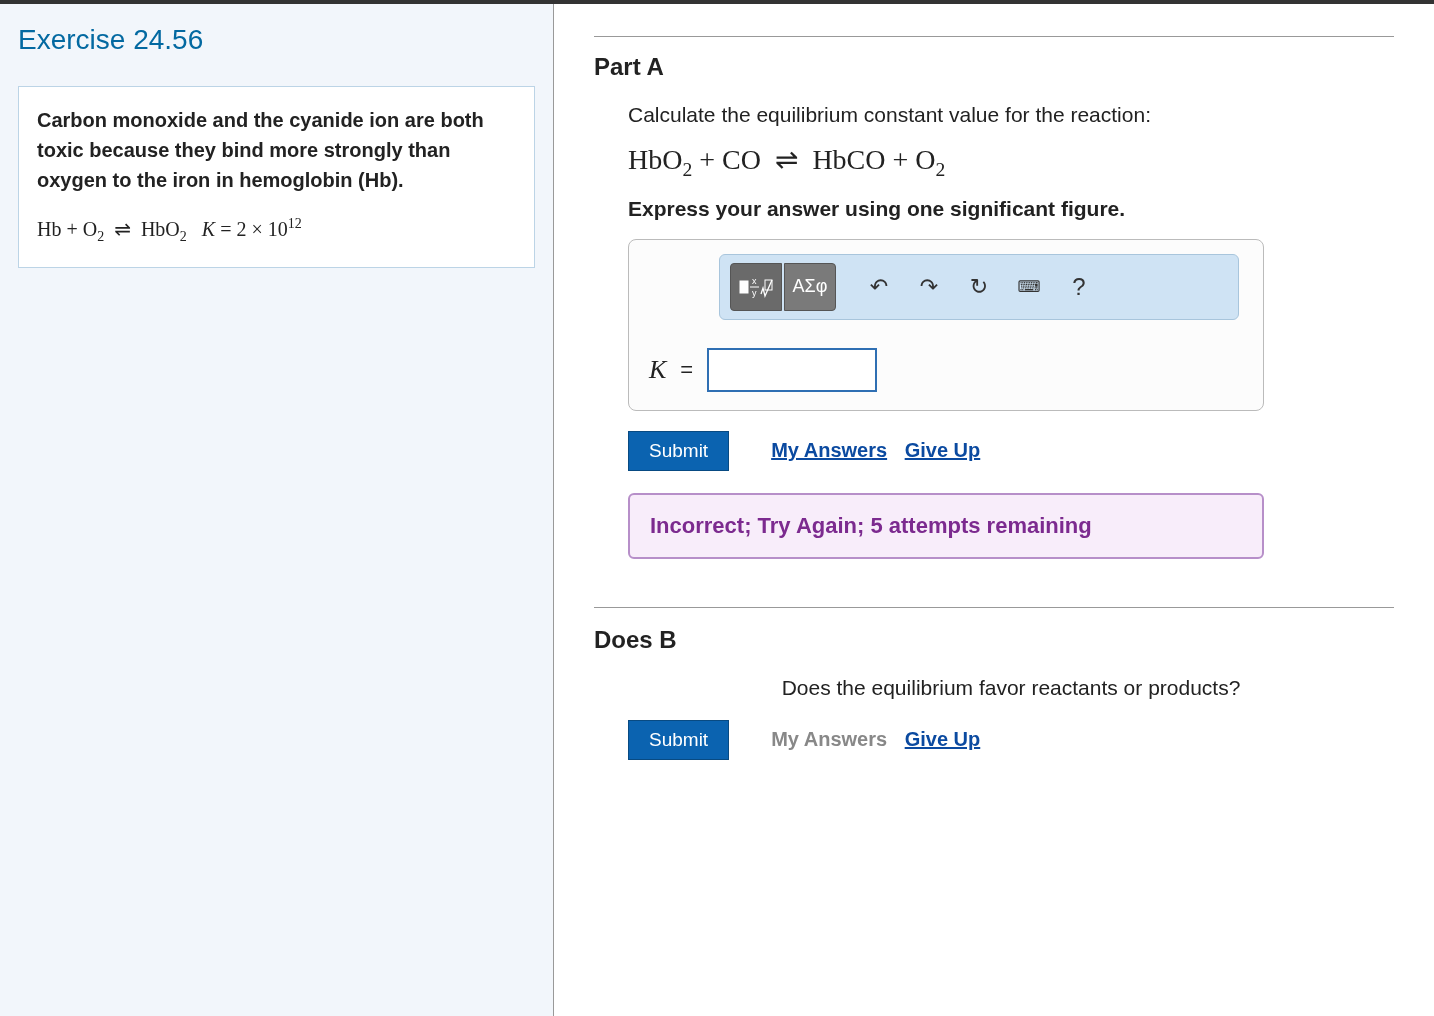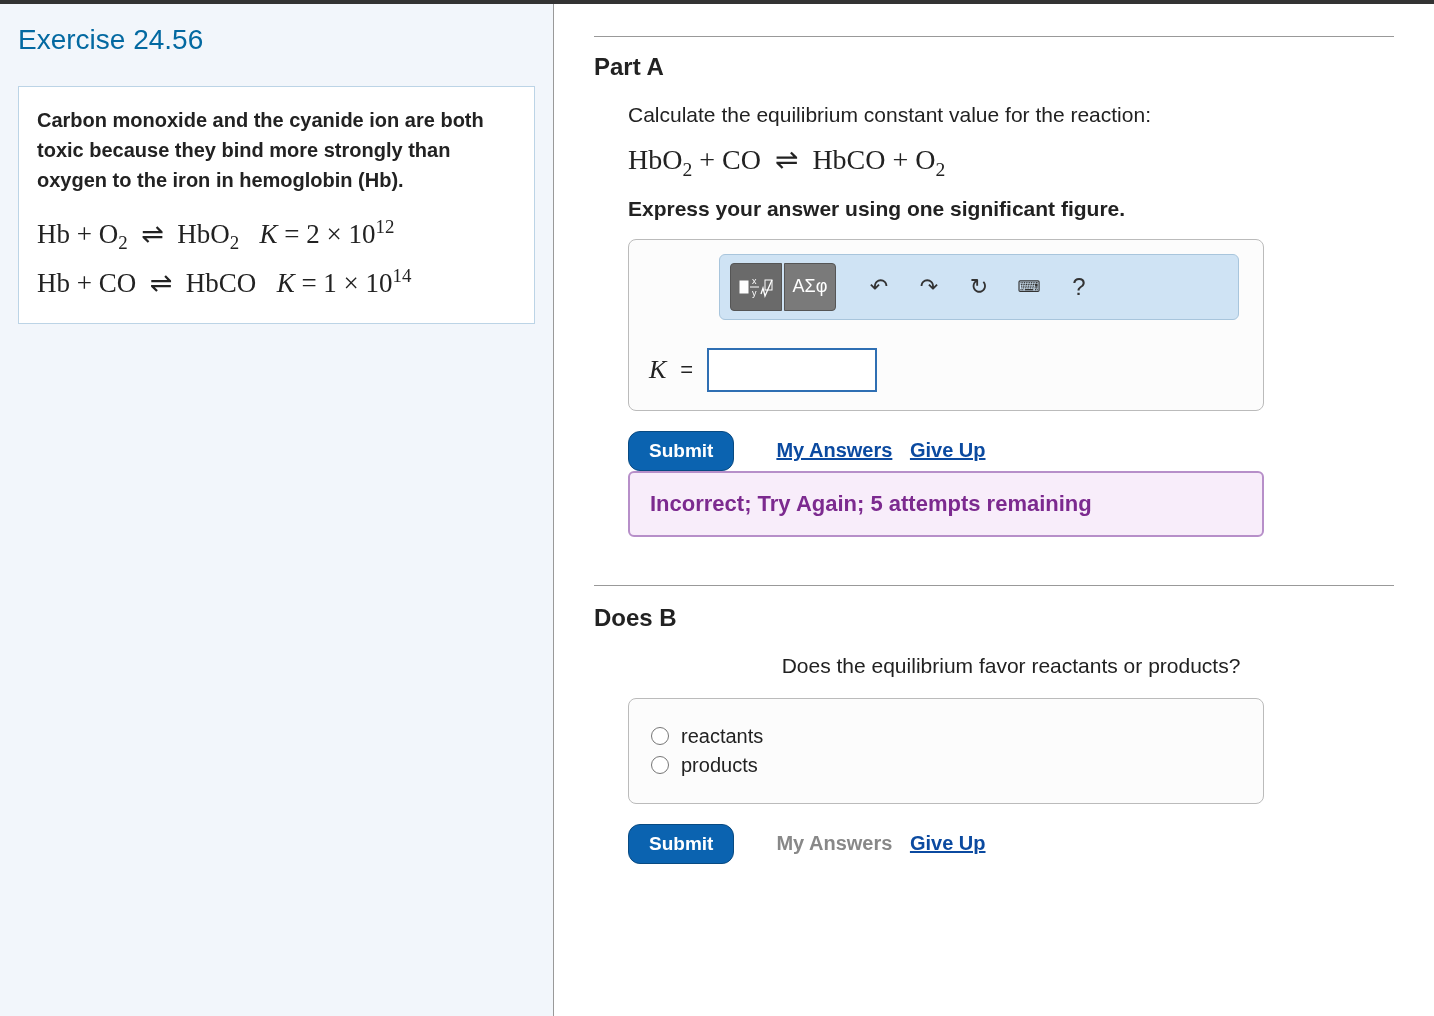--- a/index.html
+++ b/index.html
@@ -27,21 +27,21 @@
   }
   .ex-title { font-size: 28px; margin-bottom: 30px; color: #0369a1; }
   .info-box {
     background: #fff;
     border: 1px solid #bcd4e6;
     padding: 18px 18px 20px;
     font-size: 20px;
     line-height: 1.5;
   }
   .info-box p { margin-bottom: 18px; font-weight: bold; }
-  .eqn-line { font-family: "Times New Roman", serif; font-size: 27px; margin-top: 4px; }
+  .eqn-line { font-family: "Times New Roman", serif; font-size: 20px; margin-top: 4px; }
   .hr { border: none; border-top: 1px solid #999; margin: 4px 0 16px; }
   .part-title { font-size: 24px; font-weight: bold; margin-bottom: 22px; }
   .question-block { padding-left: 34px; }
   .question-text { font-size: 21px; margin-bottom: 16px; }
   .serif { font-family: "Times New Roman", serif; font-size: 28px; }
   .instr { font-weight: bold; font-size: 21px; margin: 16px 0 18px; }
   .answer-box {
     border: 1px solid #bbb;
     border-radius: 8px;
     background: #fcfcfc;
@@ -79,27 +79,28 @@
   .k-row { display: flex; align-items: center; gap: 14px; margin-left: 6px; }
   .k-label { font-family: "Times New Roman", serif; font-style: italic; font-size: 26px; }
   .k-eq { font-size: 22px; }
   .k-input {
     width: 170px; height: 44px;
     border: 2px solid #2f6fb3;
     font-size: 20px; padding: 4px 6px;
   }
   .action-row { display: flex; align-items: center; gap: 36px; margin-top: 20px; }
   .submit-btn {
-    background: #0b63b0; color: #fff; font-weight: bold;
-    border: 1px solid #084a82; border-radius: 12px;
+    background: #0b63b0; color: #fff; font-weight: normal;
+    border: 1px solid #084a82; border-radius: 0;
     padding: 8px 20px; font-size: 19px; cursor: pointer;
   }
   .link { color: #0b4aa0; text-decoration: underline; font-weight: bold; cursor: pointer; padding: 0 6px; }
   .link.disabled { color: #888; cursor: default; text-decoration: none; }
   .feedback {
+    margin-top: 22px;
     background: #f8edfa;
     border: 2px solid #b78fc9;
     border-radius: 6px;
     padding: 18px 20px;
     color: #7c2a8f;
     font-weight: bold;
     font-size: 22px;
     width: 636px;
   }
   .partB-hr { border:none; border-top:1px solid #999; margin: 48px 0 18px; }
@@ -114,21 +115,20 @@
 </style>
 </head>
 <body>
 
 <div class="container">
   <div class="left">
     <div class="ex-title">Exercise 24.56</div>
     <div class="info-box">
       <p>Carbon monoxide and the cyanide ion are both toxic because they bind more strongly than oxygen to the iron in hemoglobin (Hb).</p>
       <div class="eqn-line">Hb + O<sub>2</sub>&nbsp;&nbsp;⇌&nbsp;&nbsp;HbO<sub>2</sub>&nbsp;&nbsp;&nbsp;<i>K</i> = 2 × 10<sup>12</sup></div>
-      <div class="eqn-line">Hb + CO&nbsp;&nbsp;⇌&nbsp;&nbsp;HbCO&nbsp;&nbsp;&nbsp;<i>K</i> = 1 × 10<sup>14</sup></div>
     </div>
   </div>
 
   <div class="right">
     <hr class="hr">
     <div class="part-title">Part A</div>
     <div class="question-block">
       <div class="question-text">Calculate the equilibrium constant value for the reaction:</div>
       <div class="serif">HbO<sub>2</sub> + CO&nbsp;&nbsp;⇌&nbsp;&nbsp;HbCO + O<sub>2</sub></div>
       <div class="instr">Express your answer using one significant figure.</div>
@@ -170,30 +170,20 @@
         </div>
       </div>
 
       <div class="feedback">Incorrect; Try Again; 5 attempts remaining</div>
     </div>
 
     <hr class="partB-hr">
     <div class="part-title">Does B</div>
     <div class="question-block">
       <div class="question-text" style="margin-bottom:20px;text-align:center;">Does the equilibrium favor reactants or products?</div>
-      <div class="radio-box">
-        <label class="radio-row">
-          <input type="radio" name="pb" style="">
-          <span>reactants</span>
-        </label>
-        <label class="radio-row">
-          <input type="radio" name="pb" style="">
-          <span>products</span>
-        </label>
-      </div>
       <div class="action-row">
         <button class="submit-btn">Submit</button>
         <div>
           <span class="link disabled">My Answers</span>
           <span class="link">Give Up</span>
         </div>
       </div>
     </div>
   </div>
 </div>

